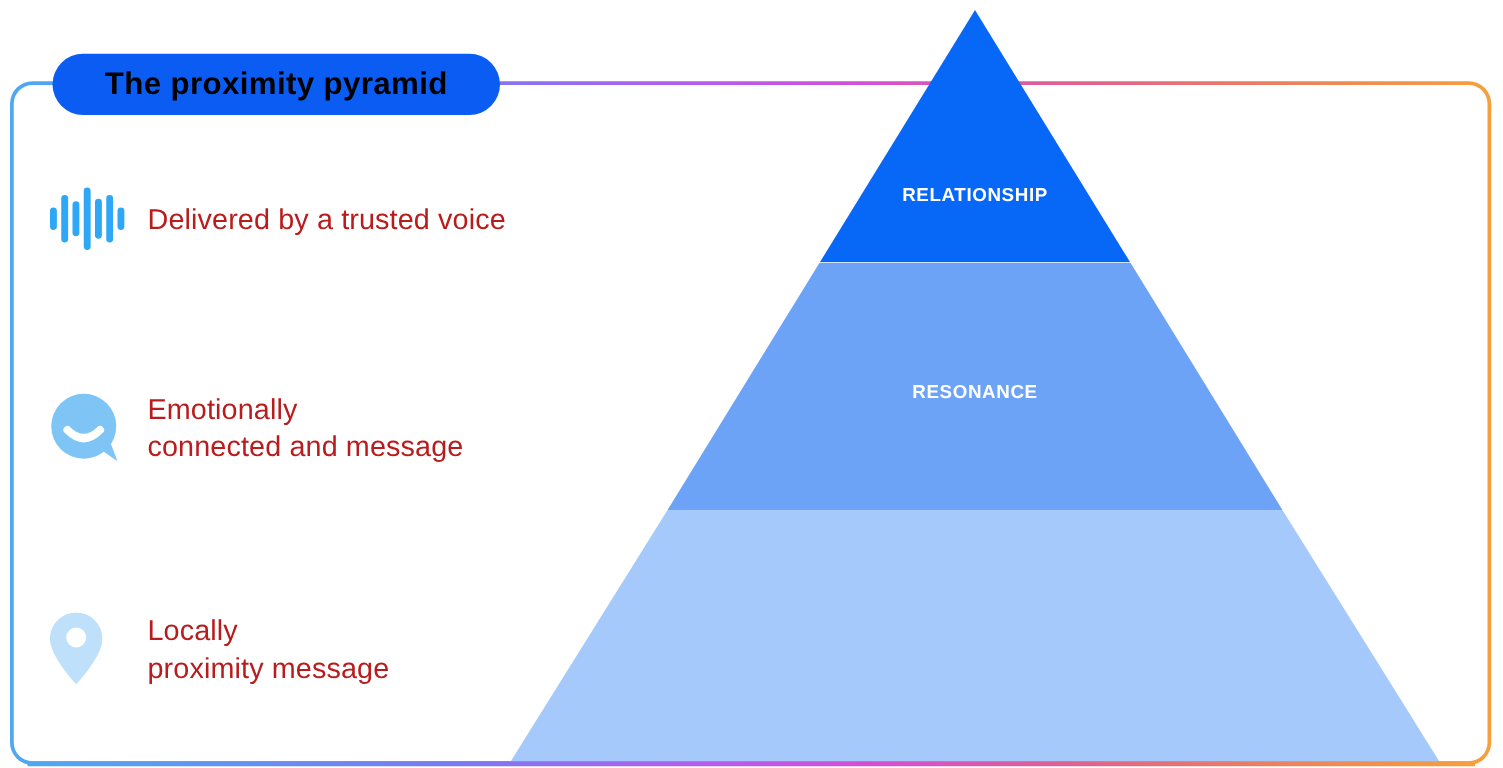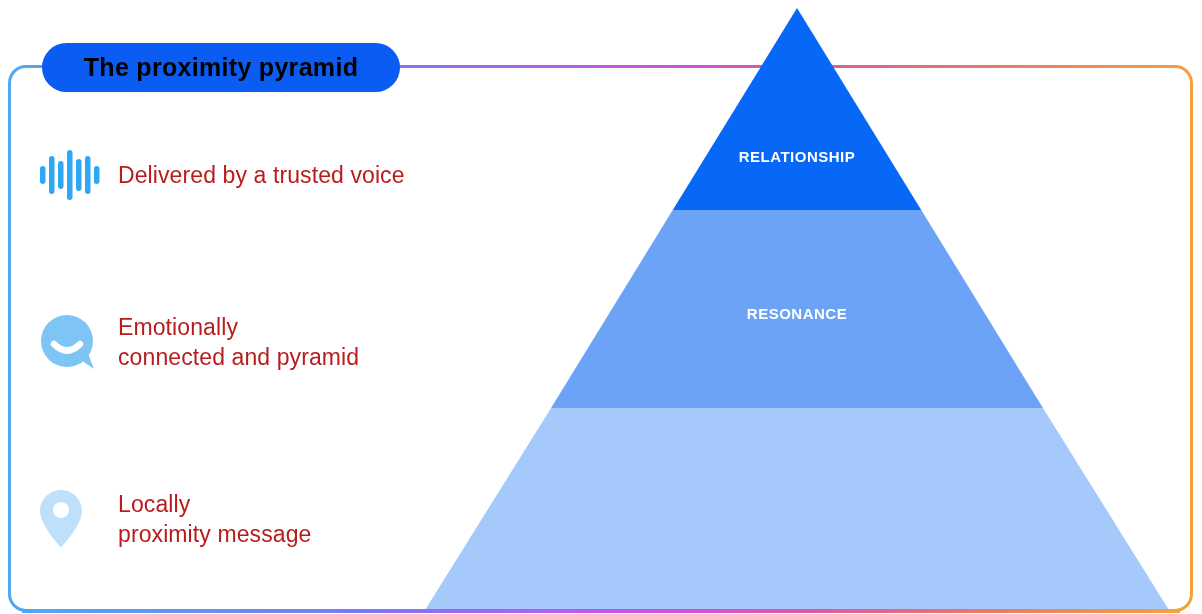--- a/index.html
+++ b/index.html
@@ -32,21 +32,21 @@
   .item .icon-cell{width:62px;flex:0 0 62px;display:flex;align-items:center;justify-content:flex-start;}
   .item .txt{
     margin-left:16px;color:#b91c1c;font-size:23px;line-height:30px;
     white-space:pre-line;letter-spacing:.1px;
   }
   .item1{top:147px;height:56px;}
   .item2{top:312px;height:60px;}
   .item3{top:489px;height:60px;}
   
   .pyramid{
-    position:absolute;left:425px;top:8px;width:744px;height:602px;z-index:2;
+    position:absolute;left:408px;top:8px;width:744px;height:602px;z-index:2;
   }
   .band{position:absolute;left:0;width:100%;}
   .band-top{top:0;height:202px;clip-path:polygon(50% 0%,66.7% 100%,33.3% 100%);}
   .band-mid{top:202px;height:198px;clip-path:polygon(33.3% 0%,66.7% 0%,83.06% 100%,16.94% 100%);}
   .band-bot{top:400px;height:202px;clip-path:polygon(16.94% 0%,83.06% 0%,100% 100%,0% 100%);}
   .band-label{
     position:absolute;left:0;width:100%;text-align:center;
     color:#ffffff;font-size:15px;font-weight:700;letter-spacing:.5px;
   }
   .lbl1{top:140px;} .lbl2{top:297px;text-align:center;} .lbl3{top:501px;}
@@ -87,21 +87,21 @@
 
 <div class="item item2">
   <span class="icon-cell">
     <svg width="56" height="56" viewBox="0 0 56 56" aria-hidden="true">
       <circle cx="27" cy="27" r="26" fill="#7EC5F6"></circle>
       <polygon points="38,44 54,55 46,34" fill="#7EC5F6"></polygon>
       <path d="M14 30 Q27 43 40 30" stroke="#ffffff" stroke-width="6.5" fill="none" stroke-linecap="round"></path>
     </svg>
   </span>
   <span class="txt">Emotionally
-connected and pyramid</span>
+connected and message</span>
 </div>
 
 <div class="item item3">
   <span class="icon-cell">
     <svg width="42" height="58" viewBox="0 0 42 58" aria-hidden="true">
       <path d="M21 0 C9.4 0 0 9.4 0 21 C0 34 17 53 21 57.5 C25 53 42 34 42 21 C42 9.4 32.6 0 21 0 Z" fill="#BEE0FB"></path>
       <circle cx="21" cy="20" r="8" fill="#ffffff"></circle>
     </svg>
   </span>
   <span class="txt">Locally

